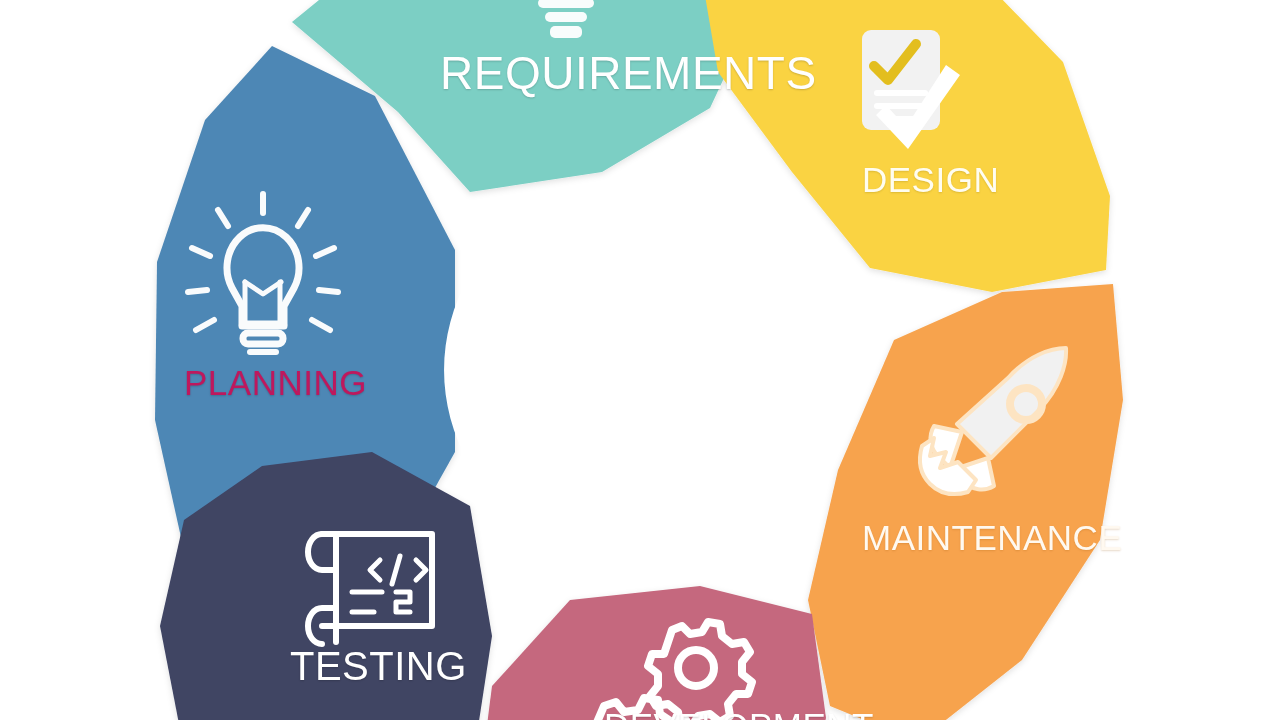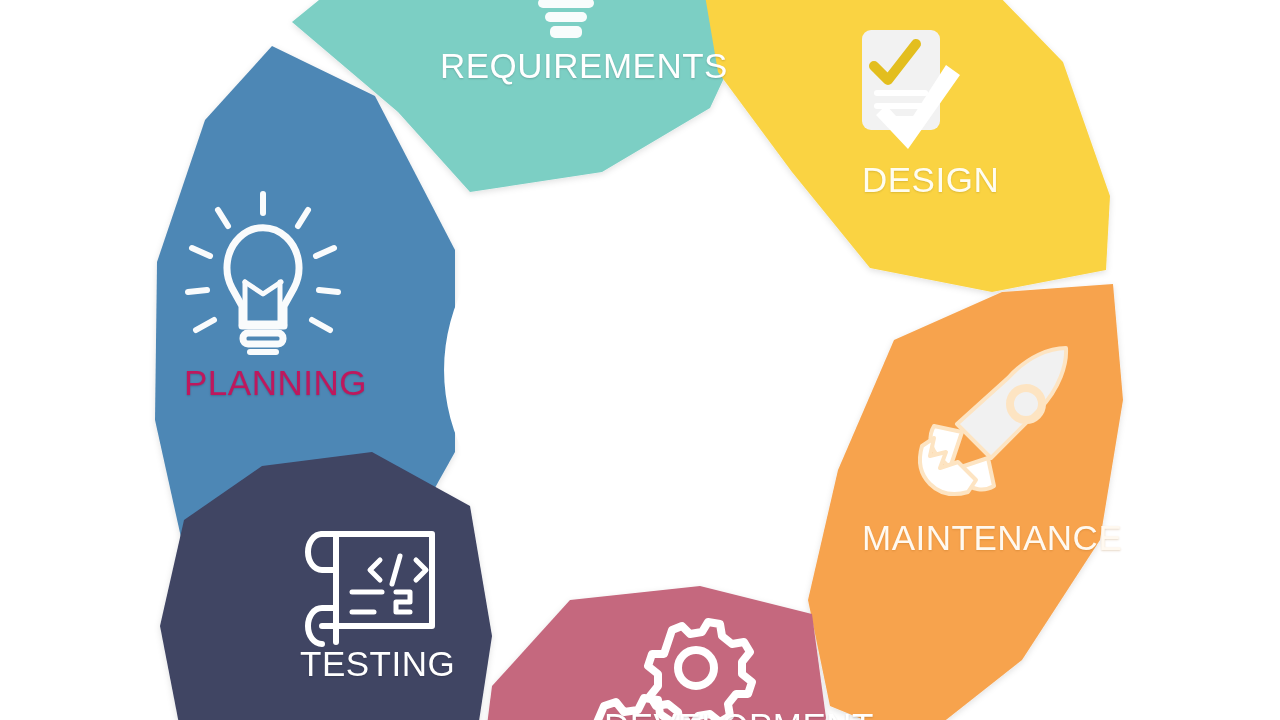--- a/index.html
+++ b/index.html
@@ -31,21 +31,21 @@
     font-family: "Liberation Sans", sans-serif;
     font-weight: 400;
     letter-spacing: 0.5px;
     white-space: nowrap;
     pointer-events: none;
     text-shadow: 0 1px 2px rgba(0,0,0,0.18);
   }
   .lbl-requirements {
     left: 440px;
     top: 46px;
-    font-size: 35px;
+    font-size: 46px;
     color: #ffffff;
   }
   .lbl-design {
     left: 862px;
     top: 160px;
     font-size: 35px;
     color: #fffdf0;
     text-shadow: 0 1px 2px rgba(120,90,0,0.22);
   }
   .lbl-maintenance {
@@ -55,23 +55,23 @@
     color: #fff9f0;
     text-shadow: 0 1px 2px rgba(150,80,10,0.22);
   }
   .lbl-development {
     left: 604px;
     top: 706px;
     font-size: 35px;
     color: #ffffff;
   }
   .lbl-testing {
-    left: 300px;
+    left: 290px;
     top: 644px;
-    font-size: 35px;
+    font-size: 40px;
     color: #ffffff;
   }
   .lbl-planning {
     left: 184px;
     top: 363px;
     font-size: 35px;
     color: #ffffff;
   }
 </style>
 </head>

